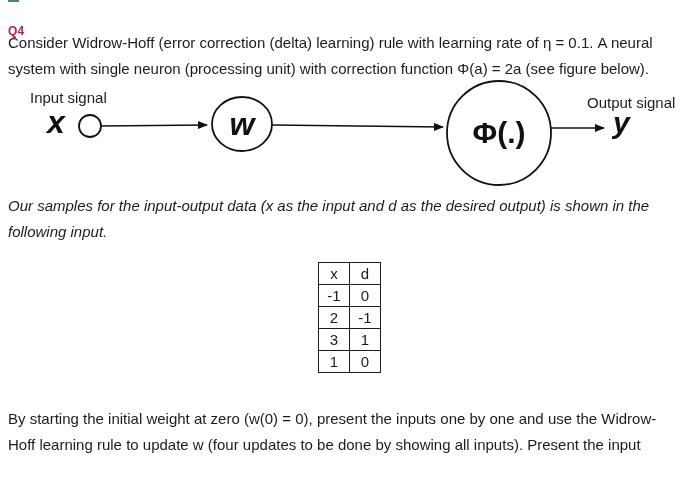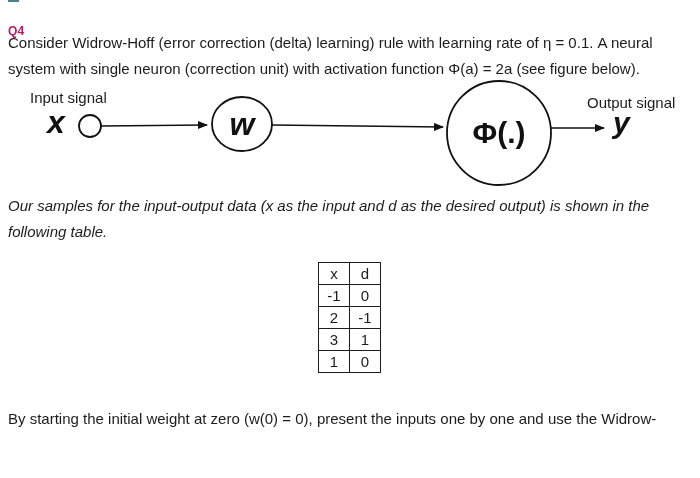--- a/index.html
+++ b/index.html
@@ -49,21 +49,21 @@
 </style>
 </head>
 <body>
 
 <div class="artifact"></div>
 
 <div class="q-heading">Q4</div>
 
 <div class="para p1">
   <div class="line">Consider Widrow-Hoff (error correction (delta) learning) rule with learning rate of η = 0.1. A neural</div>
-  <div class="line">system with single neuron (correction unit) with activation function Φ(a) = 2a (see figure below).</div>
+  <div class="line">system with single neuron (processing unit) with correction function Φ(a) = 2a (see figure below).</div>
 </div>
 
 <div class="diagram">
   <svg width="700" height="120" viewBox="0 0 700 120">
     <defs>
       <marker id="arrow" markerWidth="11" markerHeight="10" refX="9" refY="4" orient="auto" markerUnits="userSpaceOnUse">
         <path d="M0,0 L10,4 L0,8 Z" fill="#111"></path>
       </marker>
     </defs>
 
@@ -84,21 +84,21 @@
 
     <line x1="551" y1="53" x2="604" y2="53" stroke="#111" stroke-width="1.7" marker-end="url(#arrow)"></line>
 
     <text class="svg-label" x="587" y="33">Output signal</text>
     <text class="node-label" x="613" y="58" font-size="30">y</text>
   </svg>
 </div>
 
 <div class="para p2">
   <div class="line">Our samples for the input-output data (x as the input and d as the desired output) is shown in the</div>
-  <div class="line">following table.</div>
+  <div class="line">following input.</div>
 </div>
 
 <table class="data-table">
   <tbody>
     <tr>
       <td>x</td>
       <td>d</td>
     </tr>
     <tr>
       <td>-1</td>
@@ -114,13 +114,14 @@
     </tr>
     <tr>
       <td>1</td>
       <td>0</td>
     </tr>
   </tbody>
 </table>
 
 <div class="para p3">
   <div class="line">By starting the initial weight at zero (w(0) = 0), present the inputs one by one and use the Widrow-</div>
+  <div class="line">Hoff learning rule to update w (four updates to be done by showing all inputs). Present the input</div>
 </div>
 
 </body></html>

